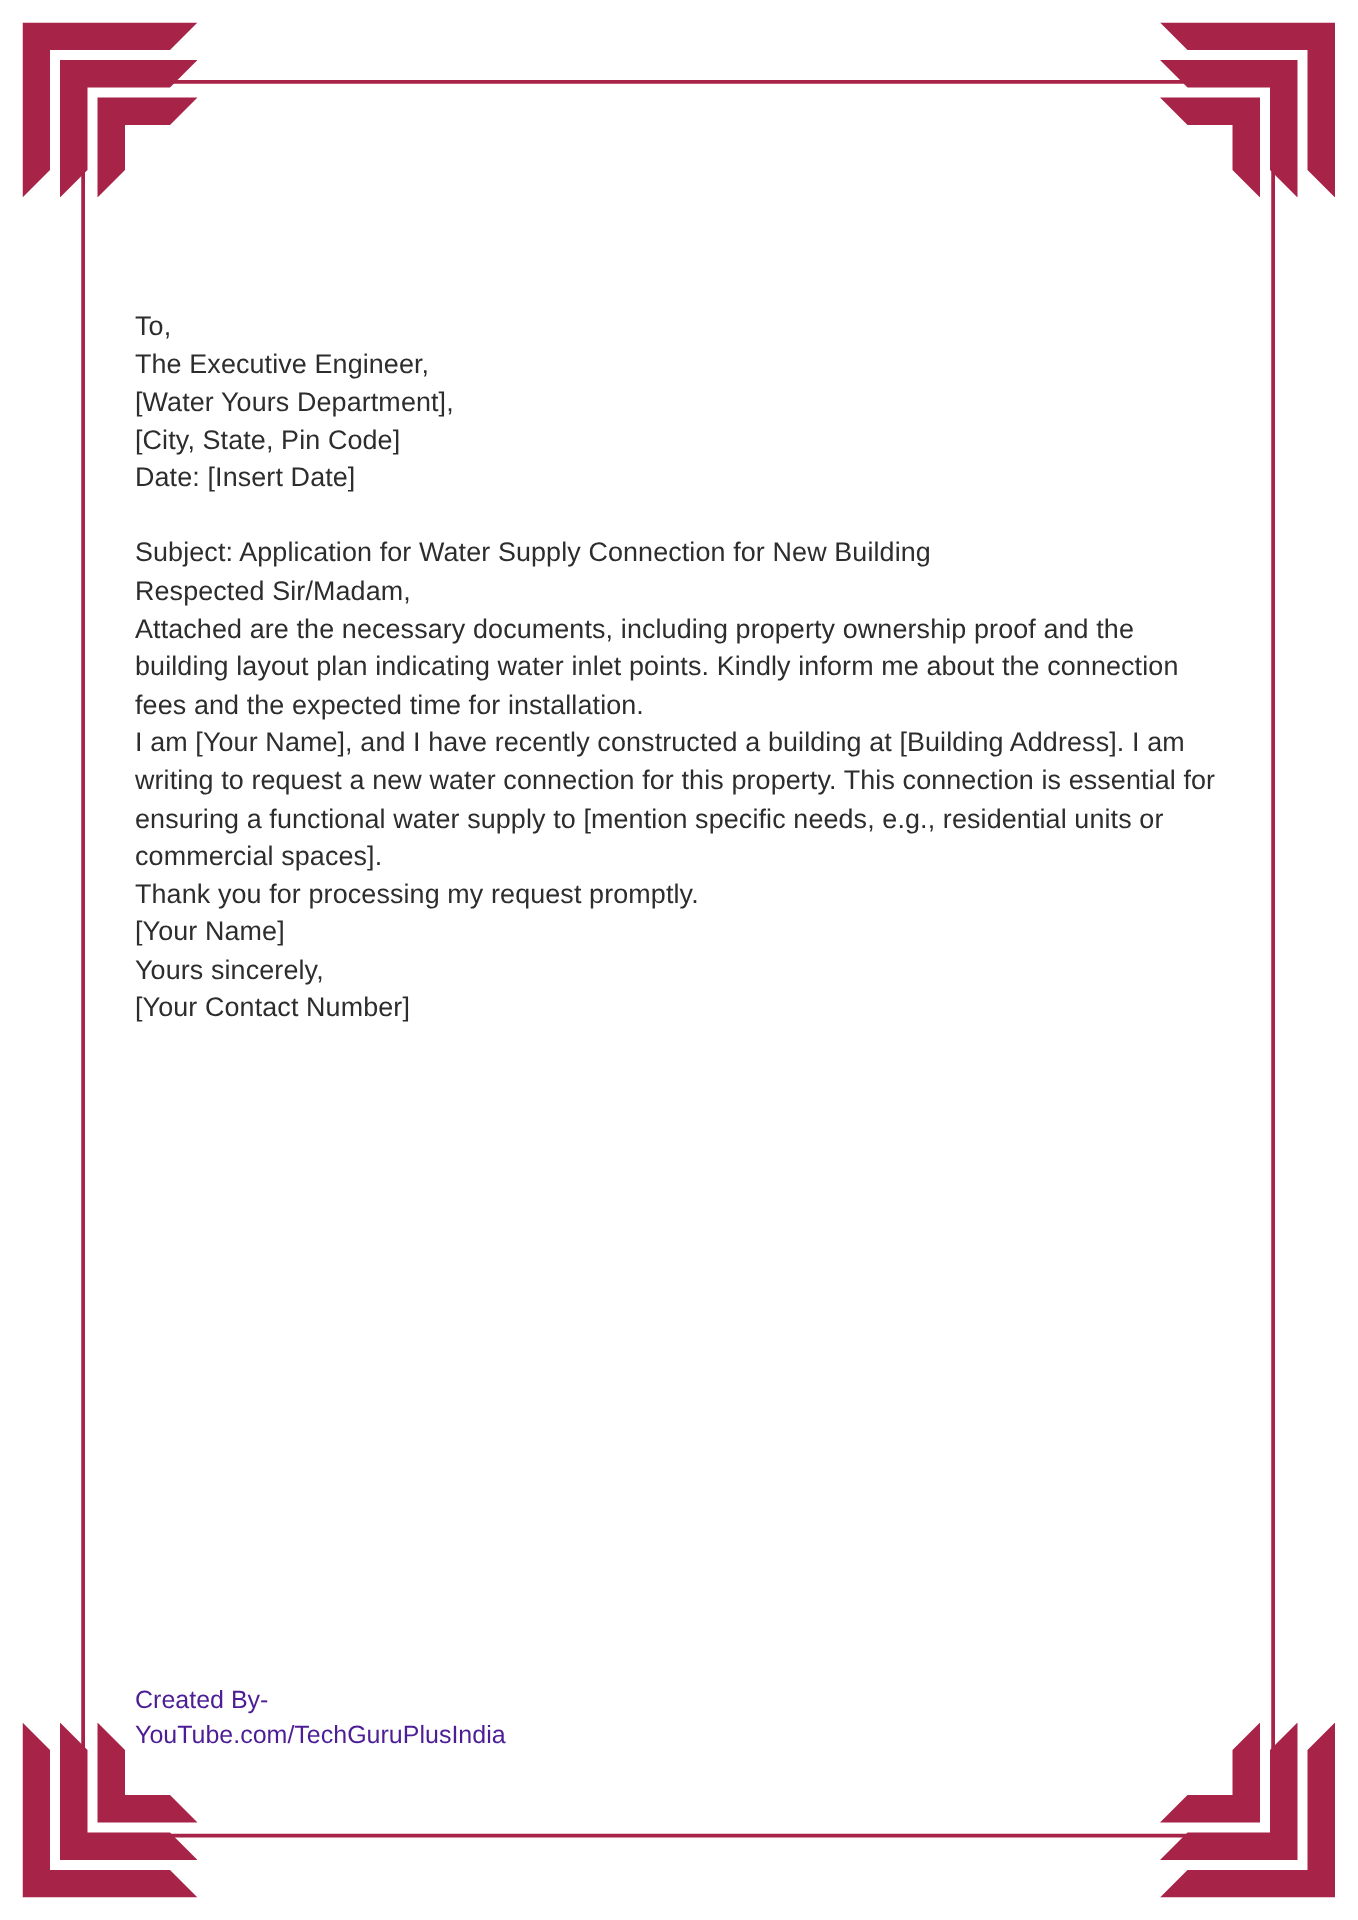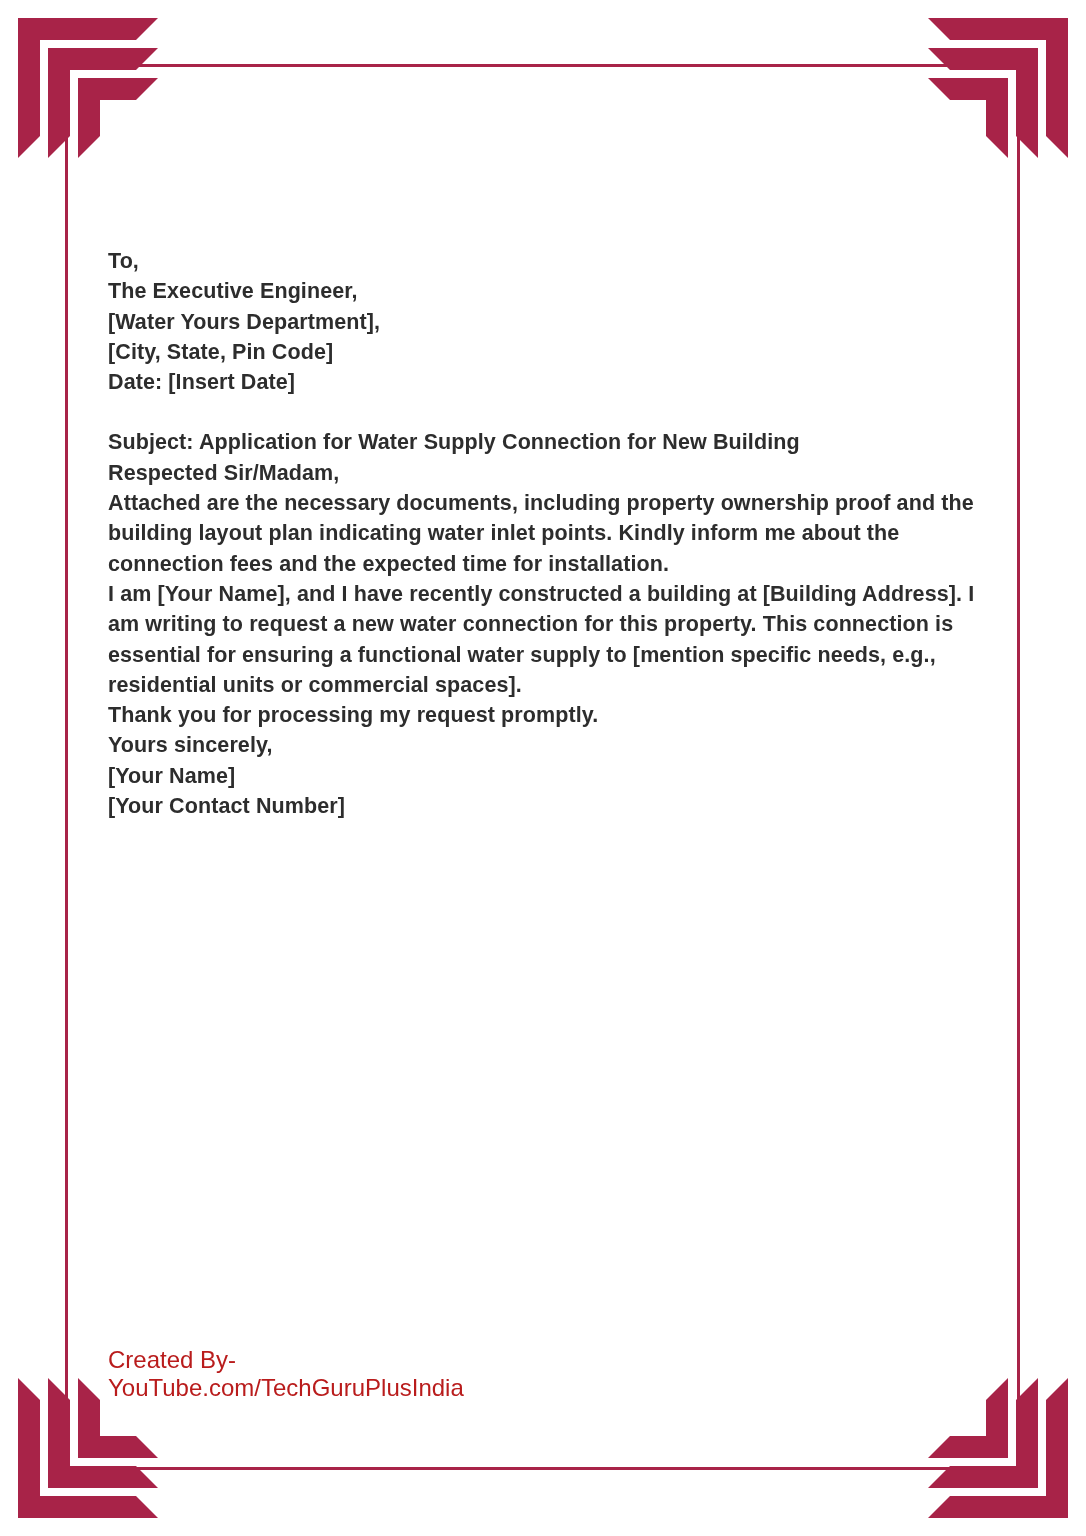--- a/index.html
+++ b/index.html
@@ -45,32 +45,32 @@
   .sheet {
     position: absolute;
     left: 108px;
     top: 246px;
     width: 880px;
     color: #2D2D2D;
     font-size: 21.5px;
     line-height: 30.3px;
     letter-spacing: 0.1px;
   }
-  .block { margin: 0 0 30px 0; font-weight: bold; }
+  .block { margin: 0 0 30px 0; }
   .block:last-child { margin-bottom: 0; }
   .line { display: block; white-space: pre-wrap; }
   .para { margin: 0; }
 
   .footer {
     position: absolute;
     left: 108px;
     top: 1346px;
     width: 700px;
-    color: #b91c1c;
-    font-size: 24px;
+    color: #4c1d95;
+    font-size: 20px;
     line-height: 28px;
   }
 </style>
 </head>
 <body>
 
 <div class="frame-layer">
 
   <div class="frame-line"></div>
 
@@ -122,22 +122,22 @@
 
   <p class="block para">Respected Sir/Madam,</p>
 
   <p class="block para">Attached are the necessary documents, including property ownership proof and the building layout plan indicating water inlet points. Kindly inform me about the connection fees and the expected time for installation.</p>
 
   <p class="block para">I am [Your Name], and I have recently constructed a building at [Building Address]. I am writing to request a new water connection for this property. This connection is essential for ensuring a functional water supply to [mention specific needs, e.g., residential units or commercial spaces].</p>
 
   <p class="block para">Thank you for processing my request promptly.</p>
 
   <div class="block">
+    <span class="line">[Your Name]</span>
     <span class="line">Yours sincerely,</span>
-    <span class="line">[Your Name]</span>
     <span class="line">[Your Contact Number]</span>
   </div>
 
 </div>
 
 <div class="footer">
   <span class="line">Created By-</span>
   <span class="line">YouTube.com/TechGuruPlusIndia</span>
 </div>
 

